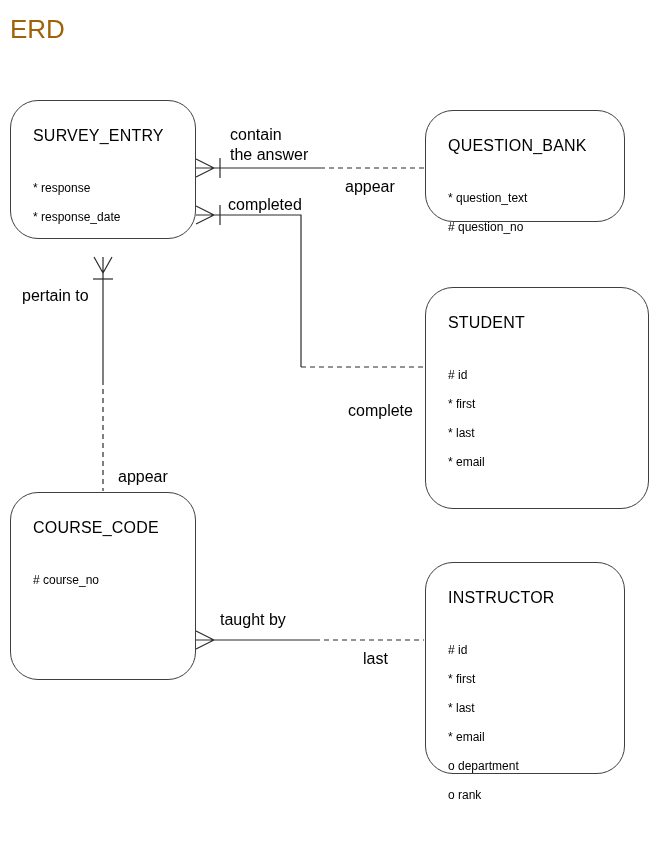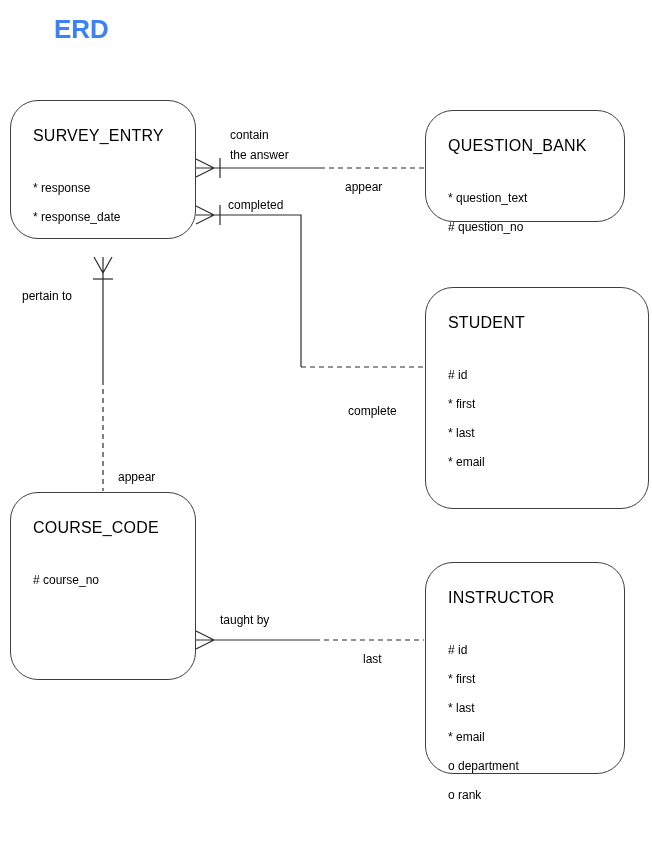--- a/index.html
+++ b/index.html
@@ -10,23 +10,22 @@
     height: 853px;
     font-family: "Liberation Sans", sans-serif;
     color: #000;
     overflow: hidden;
   }
   .page-title {
     position: absolute;
     left: 10px;
     top: 14px;
     font-size: 26px;
-    font-weight: 700;
-    color: #3b82f6;
-    margin-left: 44px;
+    font-weight: 400;
+    color: #a16207;
   }
   svg.connectors {
     position: absolute;
     left: 0;
     top: 0;
   }
   .entity {
     position: absolute;
     background: #ffffff;
     border: 1.4px solid #3f3f3f;
@@ -39,21 +38,21 @@
     letter-spacing: 0.2px;
   }
   .attrs { margin: 36px 22px 0 22px; }
   .attr {
     font-size: 12px;
     height: 29px;
     line-height: 14px;
   }
   .rel-label {
     position: absolute;
-    font-size: 12px;
+    font-size: 16px;
     line-height: 20px;
     white-space: pre-line;
   }
 </style>
 </head>
 <body>
 
 <div class="page-title">ERD</div>
 
 <svg class="connectors" width="652" height="853" viewBox="0 0 652 853" fill="none" stroke="#2b2b2b" stroke-width="1.2">

